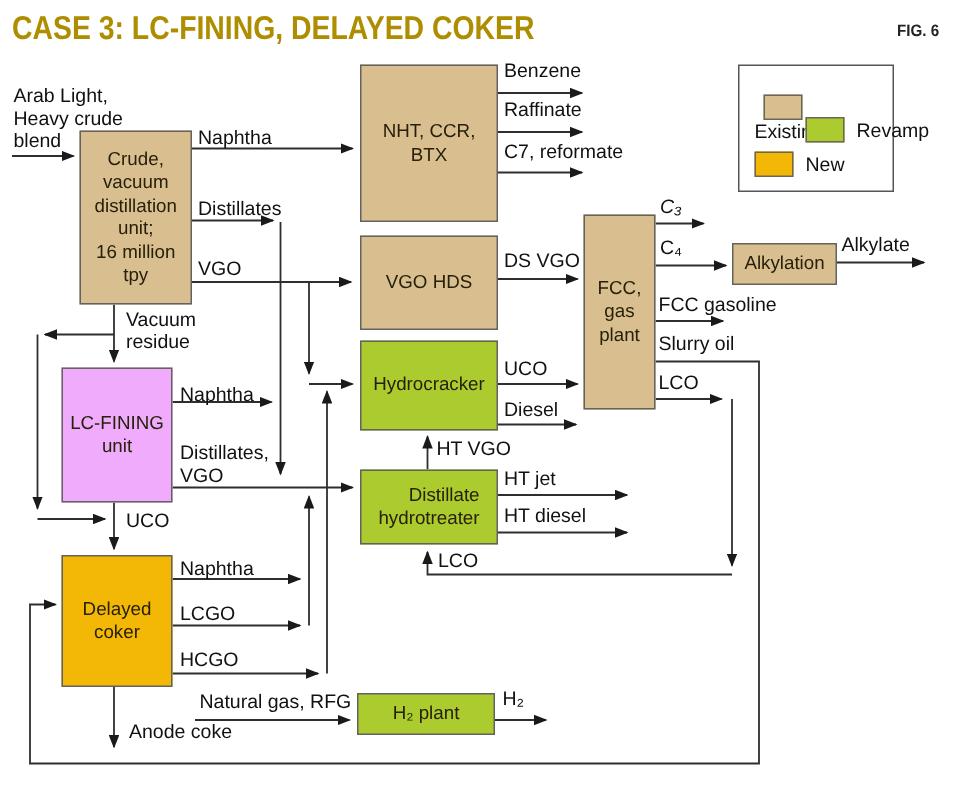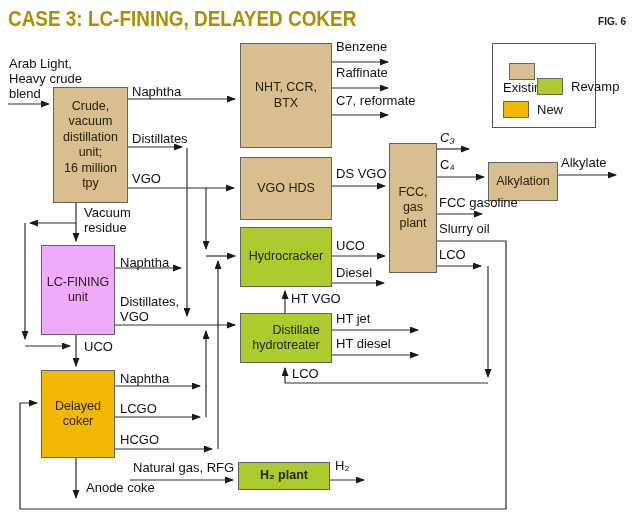--- a/index.html
+++ b/index.html
@@ -100,32 +100,32 @@
     </div>
   <div class="unit" style="left: 240px; top: 313px; width: 92px; height: 50px; background: rgb(172, 203, 47); text-align: right;">
       <span>Distillate
 hydrotreater</span>
     </div>
   <div class="unit" style="left: 389px; top: 143px; width: 48px; height: 130px; background: rgb(217, 191, 144);">
       <span>FCC,
 gas
 plant</span>
     </div>
-  <div class="unit" style="left: 488px; top: 162px; width: 70px; height: 39px; background: rgb(217, 191, 144);">
+  <div class="unit" style="left: 488px; top: 162px; width: 70px; height: 28px; background: rgb(217, 191, 144);">
       <span>Alkylation</span>
     </div>
   <div class="unit" style="left: 41px; top: 245px; width: 74px; height: 90px; background: #f0abfc;">
       <span>LC-FINING
 unit</span>
     </div>
   <div class="unit" style="left: 41px; top: 370px; width: 74px; height: 88px; background: rgb(243, 183, 5);">
       <span>Delayed
 coker</span>
     </div>
-  <div class="unit" style="left: 238px; top: 462px; width: 92px; height: 28px; background: rgb(172, 203, 47); font-weight: bold;">
+  <div class="unit" style="left: 238px; top: 462px; width: 92px; height: 28px; background: rgb(172, 203, 47);">
       <span>H₂ plant</span>
     </div>
 
   <div class="lbl" style="left:9px;top:56px;">Arab Light,
 Heavy crude
 blend</div>
   <div class="lbl" style="left:132px;top:84px;">Naphtha</div>
   <div class="lbl" style="left:132px;top:131px;">Distillates</div>
   <div class="lbl" style="left:132px;top:171px;">VGO</div>
   <div class="lbl" style="left:84px;top:205px;">Vacuum

